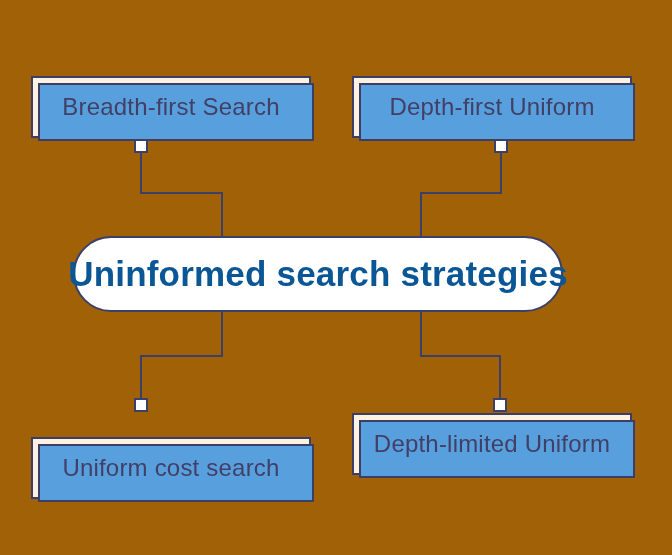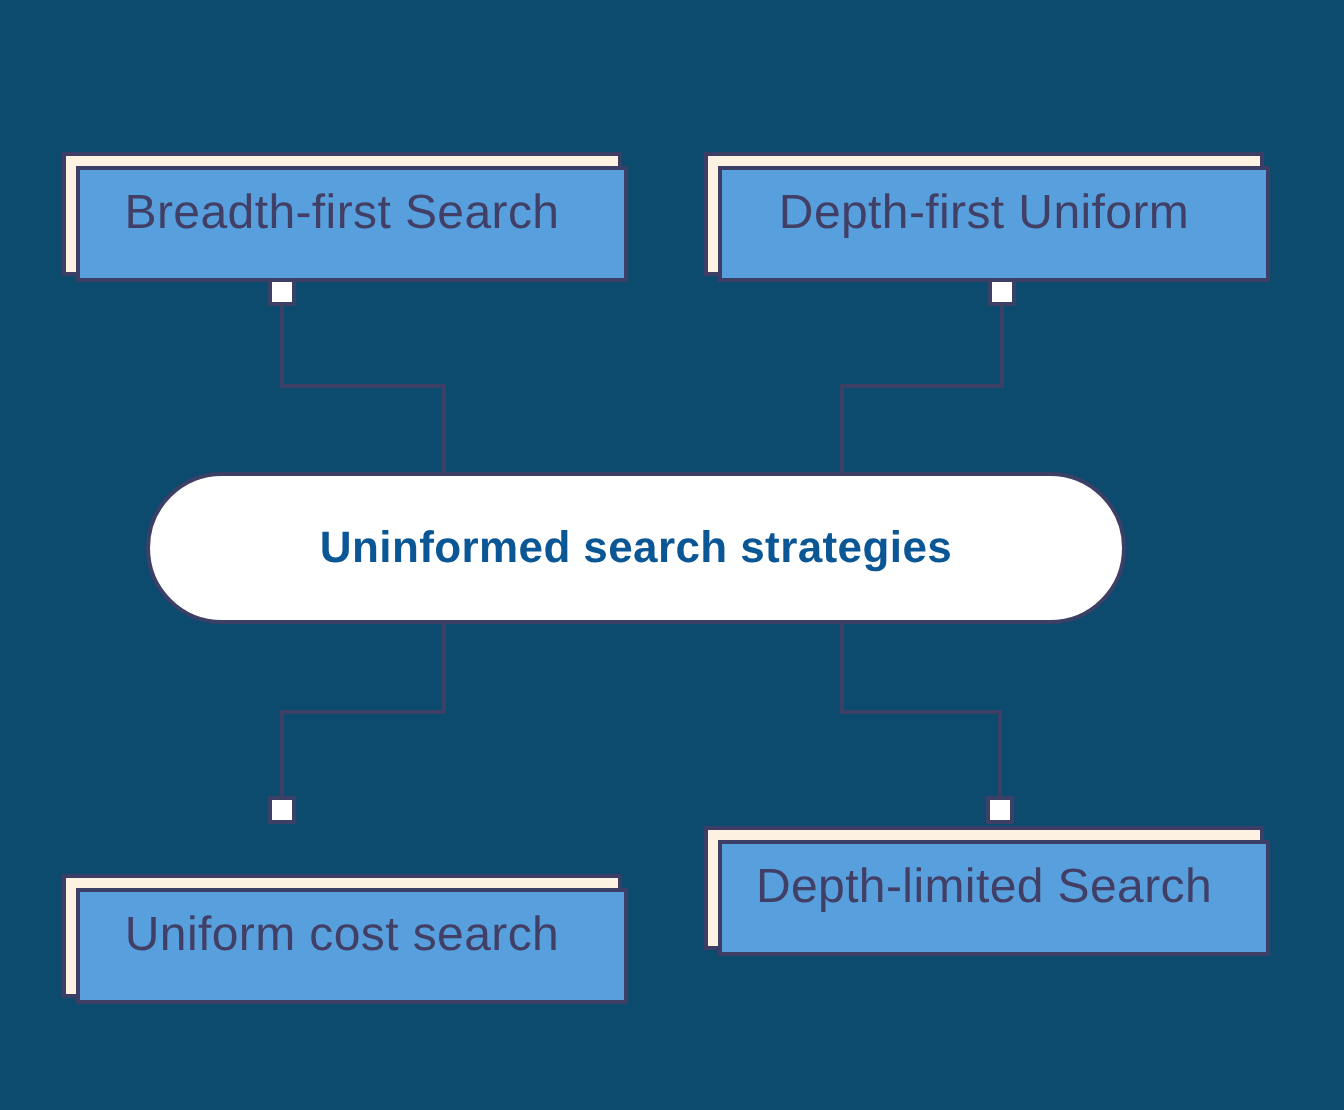--- a/index.html
+++ b/index.html
@@ -2,21 +2,21 @@
 <html><head>
 <meta charset="utf-8">
 <style>
   html, body { margin: 0; padding: 0; }
   body { font-family: "Liberation Sans", sans-serif; }
 
   .canvas {
     position: relative;
     width: 672px;
     height: 555px;
-    background: #0c4a6e;
+    background: #a16207;
     overflow: hidden;
   }
 
   
   .connectors {
     position: absolute;
     left: 0; top: 0;
     width: 672px; height: 555px;
     z-index: 1;
   }
@@ -84,21 +84,21 @@
     border: 2px solid #3c4066;
     border-radius: 40px;
     box-sizing: border-box;
     display: flex;
     align-items: center;
     justify-content: center;
     z-index: 2;
   }
   .center-node .title {
     color: #0b5796;
-    font-size: 22px;
+    font-size: 35px;
     font-weight: bold;
     letter-spacing: 0.2px;
     white-space: nowrap;
   }
 </style>
 </head>
 <body>
 
 <div class="canvas">
 
@@ -119,21 +119,21 @@
 
   <div class="center-node">
     <span class="title">Uninformed search strategies</span>
   </div>
 
   <div class="node node-bottom-left">
     <span class="label">Uniform cost search</span>
   </div>
 
   <div class="node node-bottom-right">
-    <span class="label">Depth-limited Search</span>
+    <span class="label">Depth-limited Uniform</span>
   </div>
 
   <div class="port port-top-left"></div>
   <div class="port port-top-right"></div>
   <div class="port port-bottom-left"></div>
   <div class="port port-bottom-right"></div>
 
 </div>
 
 </body></html>

